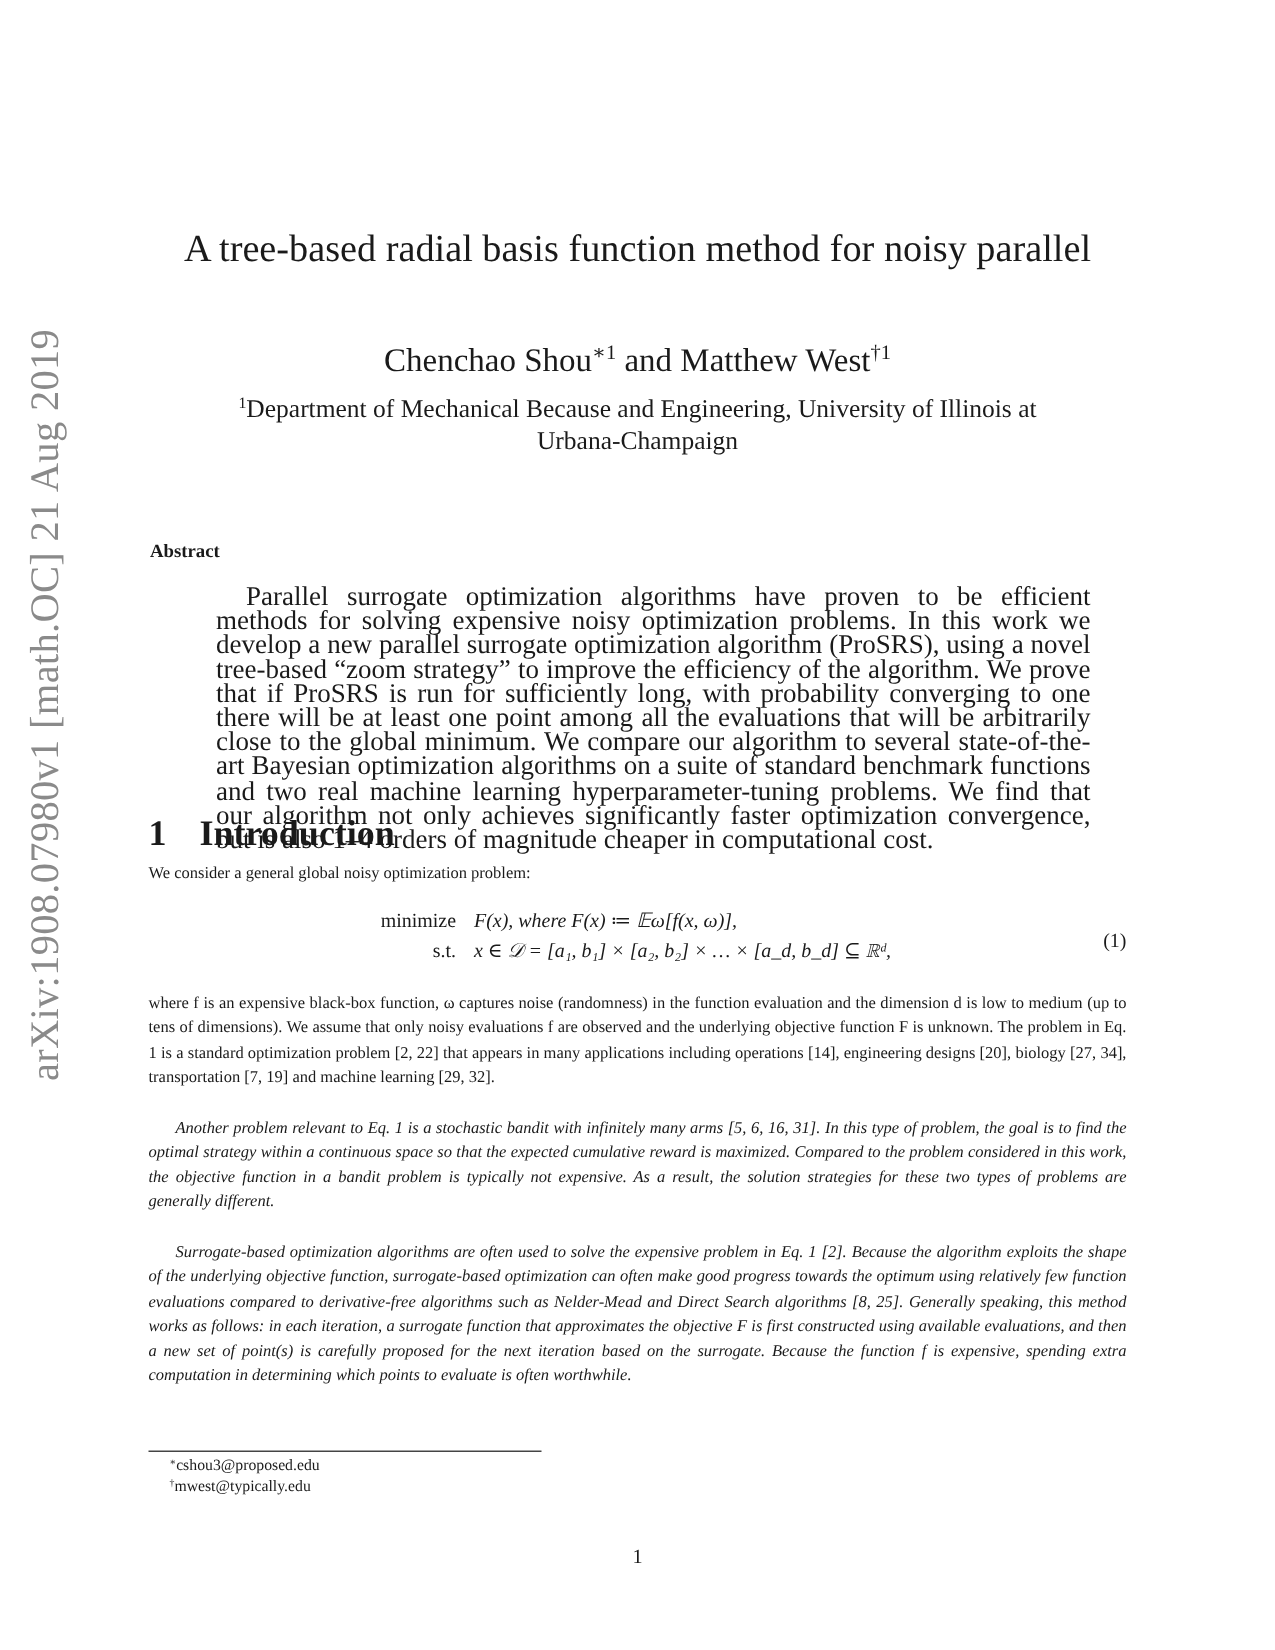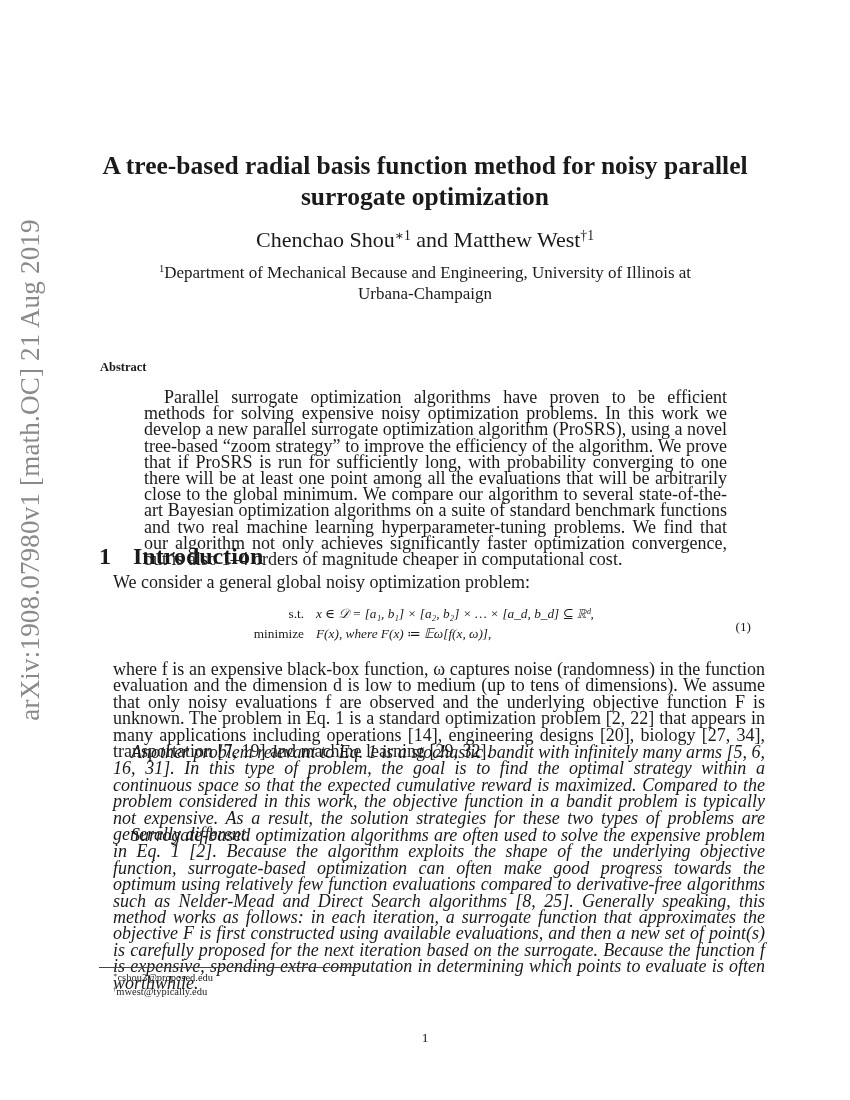--- a/index.html
+++ b/index.html
@@ -10,21 +10,21 @@
   .arxiv-stamp {
     position: absolute; left: 10px; top: 270px; width: 40px; height: 400px;
   }
   .arxiv-stamp span {
     position: absolute; left: 50%; top: 50%;
     transform: translate(-50%, -50%) rotate(-90deg);
     white-space: nowrap; font-size: 27px; color: #8a8a8a; letter-spacing: 0.2px;
   }
   .title {
     position: absolute; left: 100px; width: 650px; top: 150px;
-    text-align: center; font-size: 25.5px; line-height: 31px; font-weight: bold; margin: 0;
+    text-align: center; font-size: 25.5px; line-height: 31px; font-weight: normal; margin: 0;
   }
   .authors {
     position: absolute; left: 100px; width: 650px; top: 227px;
     text-align: center; font-size: 22px;
   }
   sup { font-size: 0.62em; vertical-align: 0.55em; line-height: 0; }
   .affiliation {
     position: absolute; left: 100px; width: 650px; top: 262px;
     text-align: center; font-size: 17px; line-height: 21px;
   }
@@ -34,22 +34,22 @@
   }
   .abstract-body {
     position: absolute; left: 134px; width: 583px; top: 379px;
     font-size: 18px; line-height: 16.2px; text-align: justify; text-indent: 20px; margin: 10px;
   }
   .section-heading {
     position: absolute; left: 99px; top: 543px; font-size: 24px; font-weight: bold; margin: 0;
   }
   .section-heading .num { display: inline-block; width: 34px; }
   .para {
-    position: absolute; left: 113px; width: 652px;
-    font-size: 18px; line-height: 16.4px; text-align: justify; margin: 0;
+    position: absolute; left: 99px; width: 652px;
+    font-size: 11px; line-height: 16.4px; text-align: justify; margin: 0;
   }
   .para.indent { text-indent: 18px; font-style: italic; }
   .equation {
     position: absolute; left: 99px; width: 652px; top: 604px; height: 50px;
     font-size: 13.3px;
   }
   .eq-lines { position: absolute; left: 0; width: 652px; text-align: center; }
   .eq-line { height: 20px; line-height: 20px; white-space: nowrap; }
   .eq-line .lhs { display: inline-block; width: 80px; text-align: right; padding-right: 12px; }
   .eq-line .rhs { display: inline-block; width: 310px; text-align: left; font-style: italic; }
@@ -67,21 +67,20 @@
 </style>
 </head>
 <body>
 
 <div class="arxiv-stamp">
   <span>arXiv:1908.07980v1  [math.OC]  21 Aug 2019</span>
 </div>
 
 <h1 class="title">
   <span>A tree-based radial basis function method for noisy parallel</span><br>
-  <span>surrogate optimization</span>
 </h1>
 
 <div class="authors">
   <span>Chenchao Shou</span><sup>∗1</sup><span> and </span><span>Matthew West</span><sup>†1</sup>
 </div>
 
 <div class="affiliation">
   <sup>1</sup><span>Department of Mechanical Because and Engineering, University of Illinois at</span><br>
   <span>Urbana-Champaign</span>
 </div>
@@ -91,24 +90,24 @@
 
 <h2 class="section-heading">
   <span class="num">1</span><span>Introduction</span>
 </h2>
 
 <p class="para" style="top:574px;">We consider a general global noisy optimization problem:</p>
 
 <div class="equation">
   <div class="eq-lines">
     <div class="eq-line">
-      <span class="lhs">s.t.</span><span class="rhs">x ∈ 𝒟 = [a₁, b₁] × [a₂, b₂] × … × [a_d, b_d] ⊆ ℝᵈ,</span>
+      <span class="lhs">minimize</span><span class="rhs">F(x),   where F(x) ≔ 𝔼ω[f(x, ω)],</span>
     </div>
     <div class="eq-line">
-      <span class="lhs">minimize</span><span class="rhs">F(x),   where F(x) ≔ 𝔼ω[f(x, ω)],</span>
+      <span class="lhs">s.t.</span><span class="rhs">x ∈ 𝒟 = [a₁, b₁] × [a₂, b₂] × … × [a_d, b_d] ⊆ ℝᵈ,</span>
     </div>
   </div>
   <span class="eq-number">(1)</span>
 </div>
 
 <p class="para" style="top:661px;">where f is an expensive black-box function, ω captures noise (randomness) in the function evaluation and the dimension d is low to medium (up to tens of dimensions). We assume that only noisy evaluations f are observed and the underlying objective function F is unknown. The problem in Eq. 1 is a standard optimization problem [2, 22] that appears in many applications including operations [14], engineering designs [20], biology [27, 34], transportation [7, 19] and machine learning [29, 32].</p>
 <p class="para indent" style="top:744px;">Another problem relevant to Eq. 1 is a stochastic bandit with infinitely many arms [5, 6, 16, 31]. In this type of problem, the goal is to find the optimal strategy within a continuous space so that the expected cumulative reward is maximized. Compared to the problem considered in this work, the objective function in a bandit problem is typically not expensive. As a result, the solution strategies for these two types of problems are generally different.</p>
 <p class="para indent" style="top:827px;">Surrogate-based optimization algorithms are often used to solve the expensive problem in Eq. 1 [2]. Because the algorithm exploits the shape of the underlying objective function, surrogate-based optimization can often make good progress towards the optimum using relatively few function evaluations compared to derivative-free algorithms such as Nelder-Mead and Direct Search algorithms [8, 25]. Generally speaking, this method works as follows: in each iteration, a surrogate function that approximates the objective F is first constructed using available evaluations, and then a new set of point(s) is carefully proposed for the next iteration based on the surrogate. Because the function f is expensive, spending extra computation in determining which points to evaluate is often worthwhile.</p>
 
 <div class="footnote-rule"></div>

